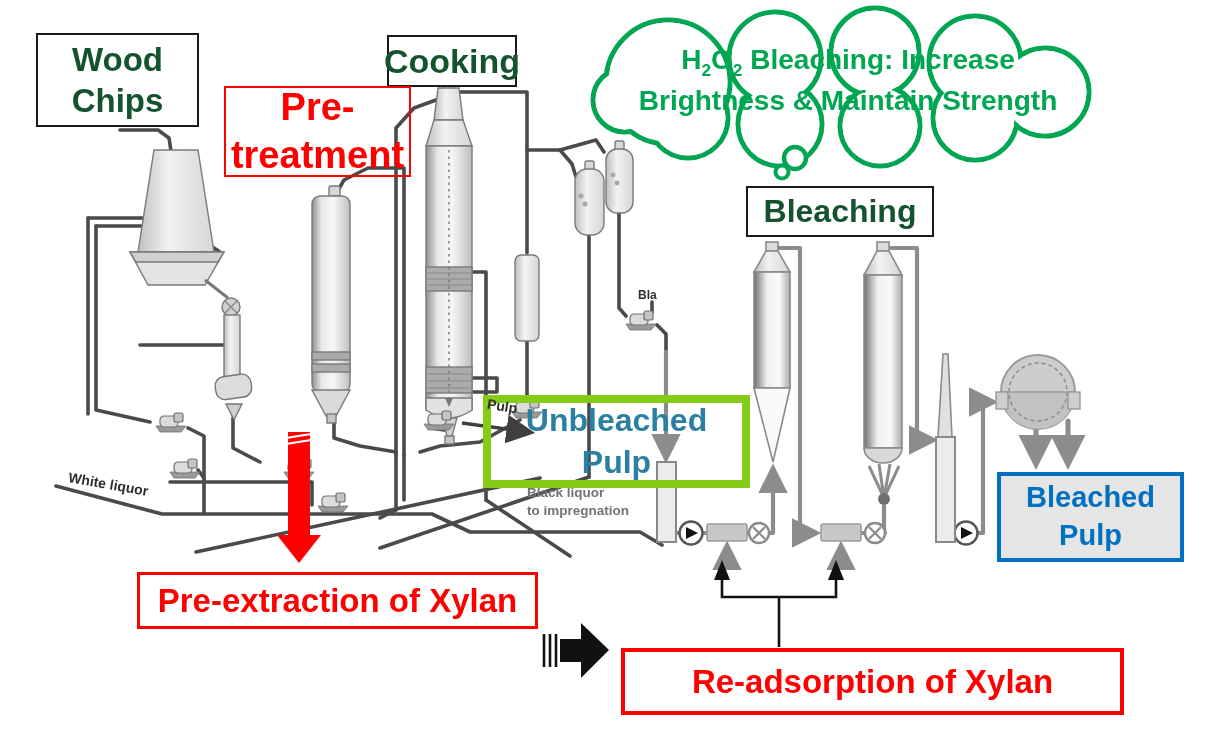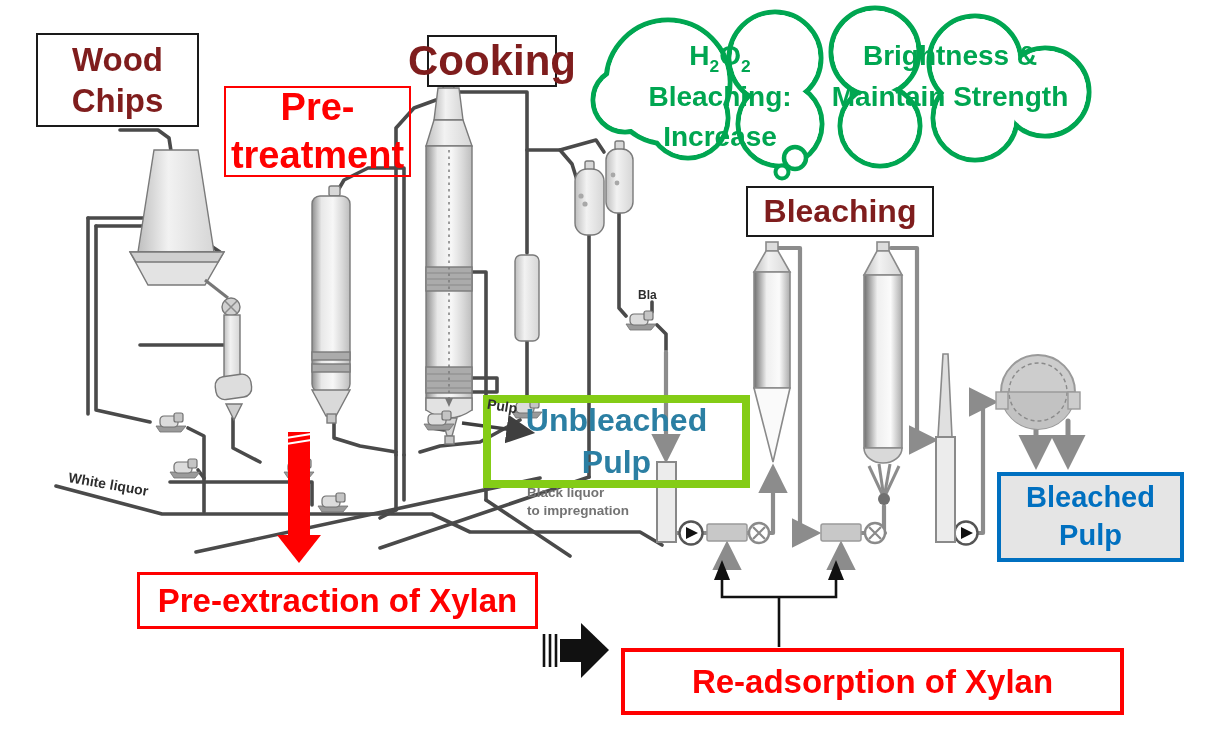--- a/index.html
+++ b/index.html
@@ -1,27 +1,27 @@
 <!DOCTYPE html>
 <html><head>
 <meta charset="utf-8">
 <style>
   html,body{margin:0;padding:0;background:#ffffff;}
   #stage{position:relative;width:1219px;height:732px;background:#ffffff;overflow:hidden;
          font-family:"Liberation Sans","DejaVu Sans",sans-serif;}
   #base-svg{position:absolute;left:0;top:0;z-index:1;}
   .lblbox{position:absolute;display:flex;align-items:center;justify-content:center;
           text-align:center;font-weight:bold;z-index:5;box-sizing:border-box;}
-  .blackbox{border:2.5px solid #1a1a1a;background:#ffffff;color:#7f1d1d;}
+  .blackbox{border:2.5px solid #1a1a1a;background:#ffffff;color:#14532d;}
   .redbox{border:2.5px solid #FF0000;color:#FF0000;background:transparent;}
   .redbox-solid{border:3.5px solid #FF0000;color:#FF0000;background:#ffffff;white-space:nowrap;}
   .tealbox{border:8px solid #84cc16;color:#2B7FA3;background:transparent;line-height:1.3;}
   .bluebox{border:4px solid #0070C0;color:#0070C0;background:#e5e5e5;line-height:1.3;}
   .cloud-text{position:absolute;z-index:6;color:#00A651;font-weight:bold;text-align:center;
-              display:flex;flex-direction:row;justify-content:center;line-height:1.45;}
+              display:flex;flex-direction:column;justify-content:center;line-height:1.45;}
   .cloud-text sub{font-size:0.62em;line-height:0;}
   .minilbl{position:absolute;z-index:4;font-weight:bold;color:#2e2e2e;white-space:nowrap;}
 </style>
 </head>
 <body>
 
 <div id="stage">
 
 <svg id="base-svg" width="1219" height="732" viewBox="0 0 1219 732">
   <defs>
@@ -284,21 +284,21 @@
       <circle cx="688" cy="118" r="37.5"></circle>
           <circle cx="625" cy="100" r="29.5"></circle>
     </g>
     <circle cx="795" cy="158" r="11" fill="#ffffff" stroke="#00A651" stroke-width="4.5"></circle>
     <circle cx="782" cy="172" r="6.5" fill="#ffffff" stroke="#00A651" stroke-width="4"></circle>
   </g>
 </svg>
 
 <div class="lblbox blackbox" style="left:36px;top:33px;width:163px;height:94px;font-size:33px;line-height:1.25;">Wood Chips</div>
 
-<div class="lblbox blackbox" style="left:387px;top:35px;width:130px;height:52px;font-size:42px;margin-left:40px;">Cooking</div>
+<div class="lblbox blackbox" style="left:387px;top:35px;width:130px;height:52px;font-size:34px;">Cooking</div>
 
 <div class="lblbox redbox" style="left:224px;top:86px;width:187px;height:91px;font-size:38px;line-height:1.25;">Pre-treatment</div>
 
 <div class="lblbox blackbox" style="left:746px;top:186px;width:188px;height:51px;font-size:32px;">Bleaching</div>
 
 <div class="lblbox tealbox" style="left:483px;top:395px;width:267px;height:93px;font-size:32px;">Unbleached Pulp</div>
 
 <div class="lblbox bluebox" style="left:997px;top:472px;width:187px;height:90px;font-size:29px;">Bleached Pulp</div>
 
 <div class="lblbox redbox-solid" style="left:137px;top:572px;width:401px;height:57px;font-size:33px;border-width:3px;">Pre-extraction of Xylan</div>

